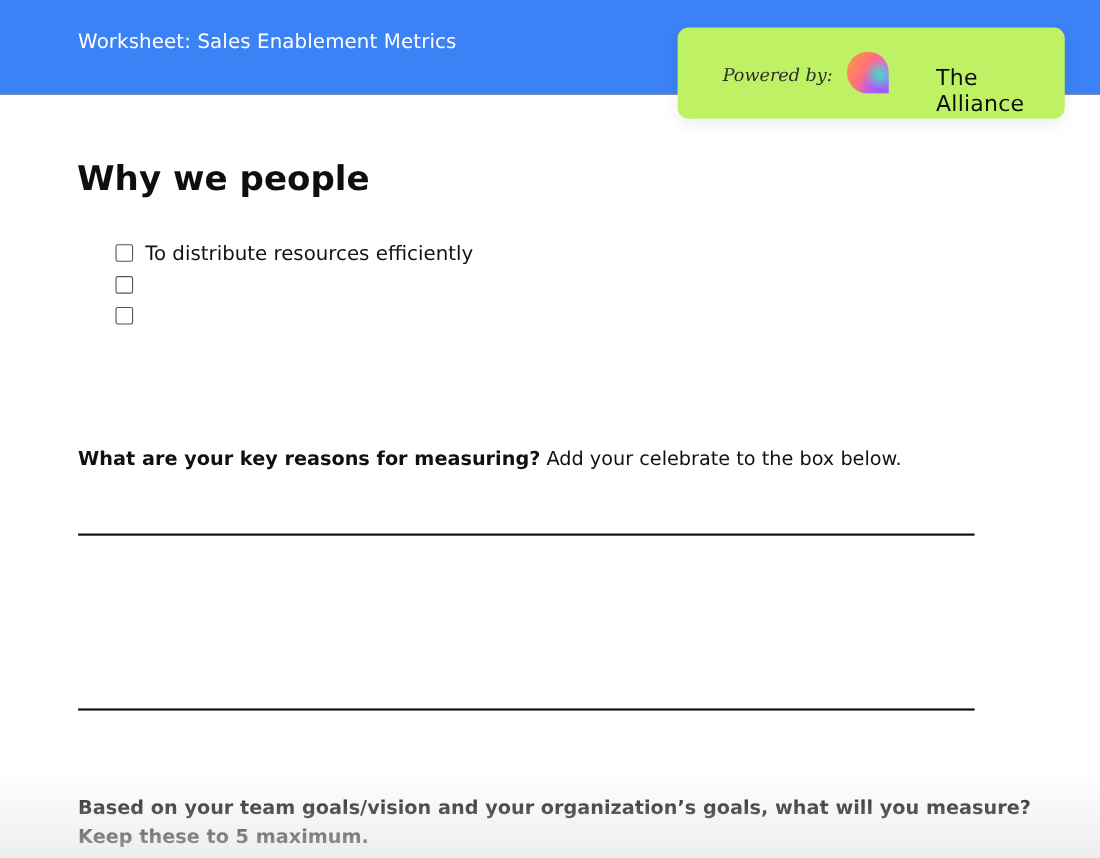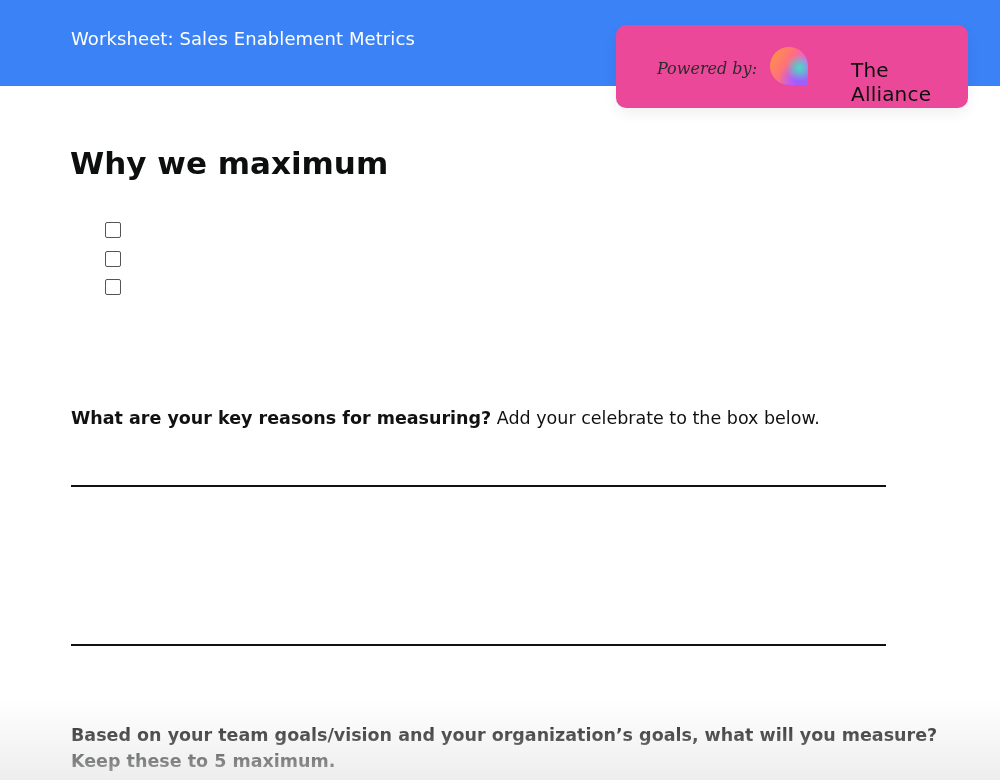--- a/index.html
+++ b/index.html
@@ -11,21 +11,21 @@
     background: #3b82f6;
     border-bottom: 1px solid #7a7a7a;
   }
   .header-title {
     position: absolute; left: 71px; top: 28px;
     color: #ffffff; font-size: 18px; letter-spacing: 0.1px;
   }
 
   .brand-card {
     position: absolute; left: 616px; top: 25px; width: 352px; height: 83px;
-    background: #ec4899; border-radius: 10px;
+    background: #bef264; border-radius: 10px;
     box-shadow: 0 6px 14px rgba(0,0,0,0.06);
   }
   .powered-by {
     position: absolute; left: 41px; top: 34px;
     font-family: "DejaVu Serif", serif; font-style: italic;
     font-size: 16px; color: #2b2b2b;
   }
   .brand-logo {
     position: absolute; left: 154px; top: 22px; width: 38px; height: 38px;
     border-radius: 50% 50% 0 50%;
@@ -80,25 +80,26 @@
 <div class="header-bar">
   <div class="header-title">Worksheet: Sales Enablement Metrics</div>
 </div>
 
 <div class="brand-card">
   <span class="powered-by">Powered by:</span>
   <span class="brand-logo"></span>
   <span class="brand-name">The Alliance</span>
 </div>
 
-<h1 class="section-heading">Why we maximum</h1>
+<h1 class="section-heading">Why we people</h1>
 
 <ul class="checklist">
   <li class="check-item">
     <span class="checkbox"></span>
+    <span class="check-label">To distribute resources efficiently</span>
   </li>
   <li class="check-item">
     <span class="checkbox"></span>
   </li>
   <li class="check-item">
     <span class="checkbox"></span>
   </li>
 </ul>
 
 <p class="prompt"><span class="bold">What are your key reasons for measuring?</span><span> Add your celebrate to the box below.</span></p>

